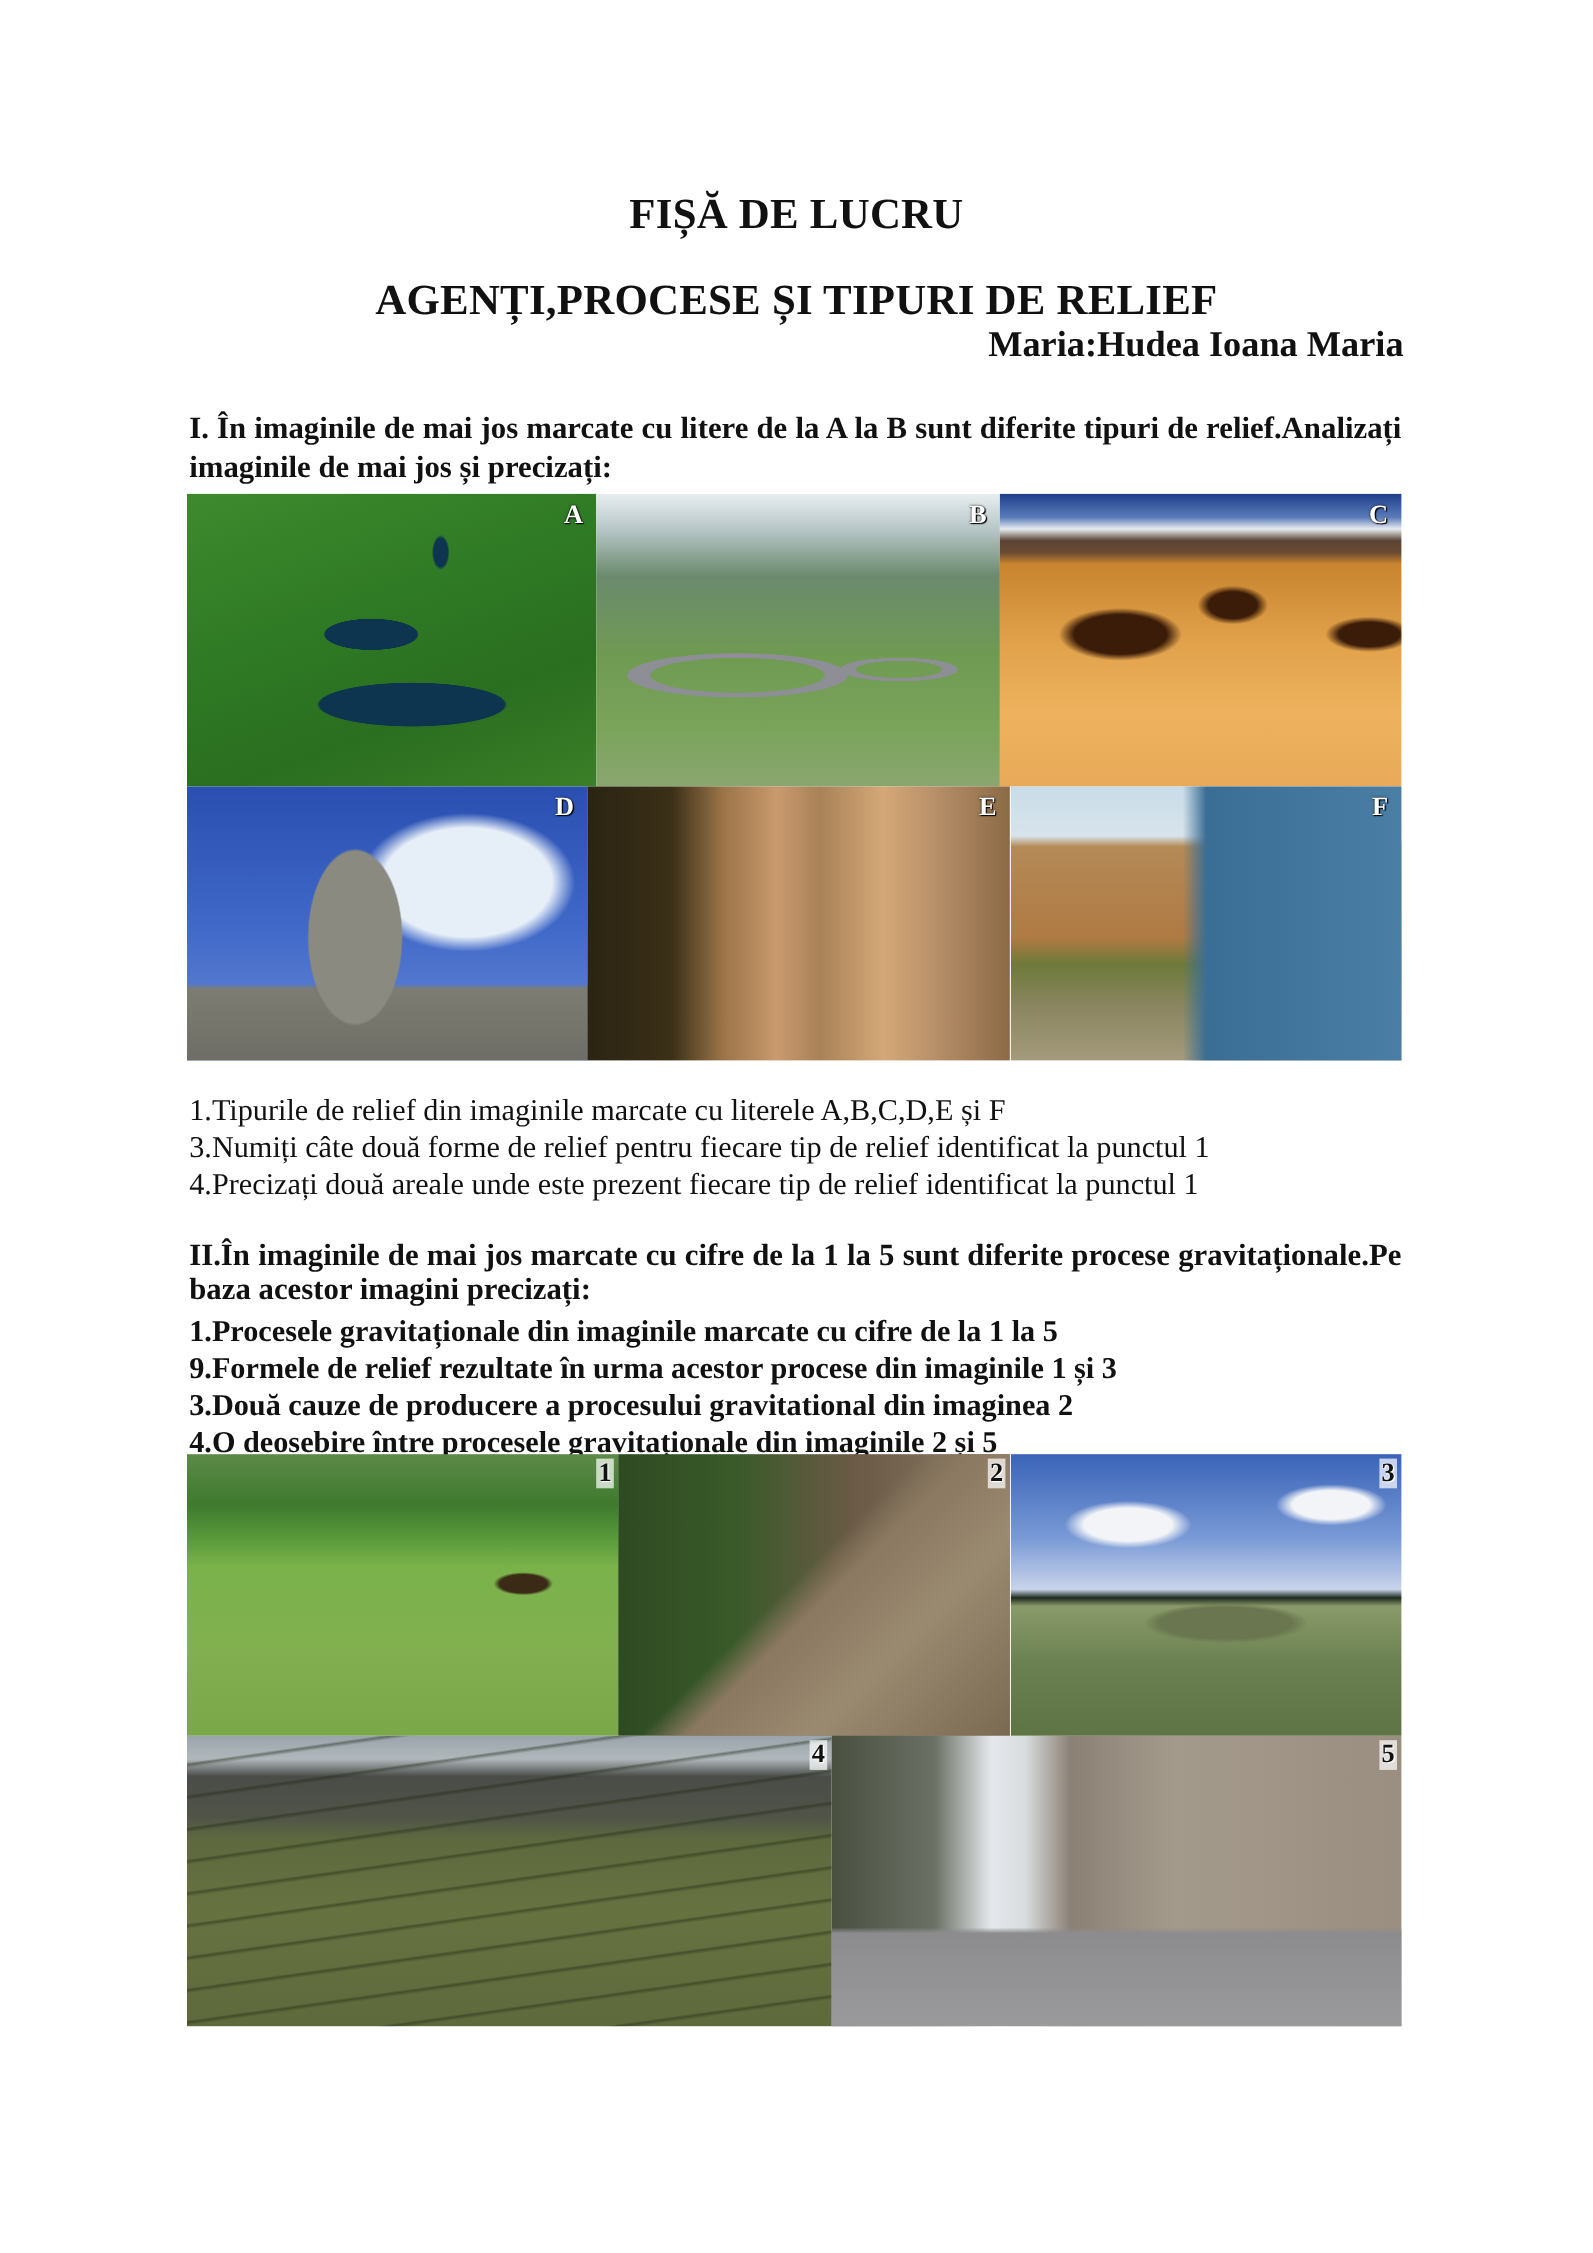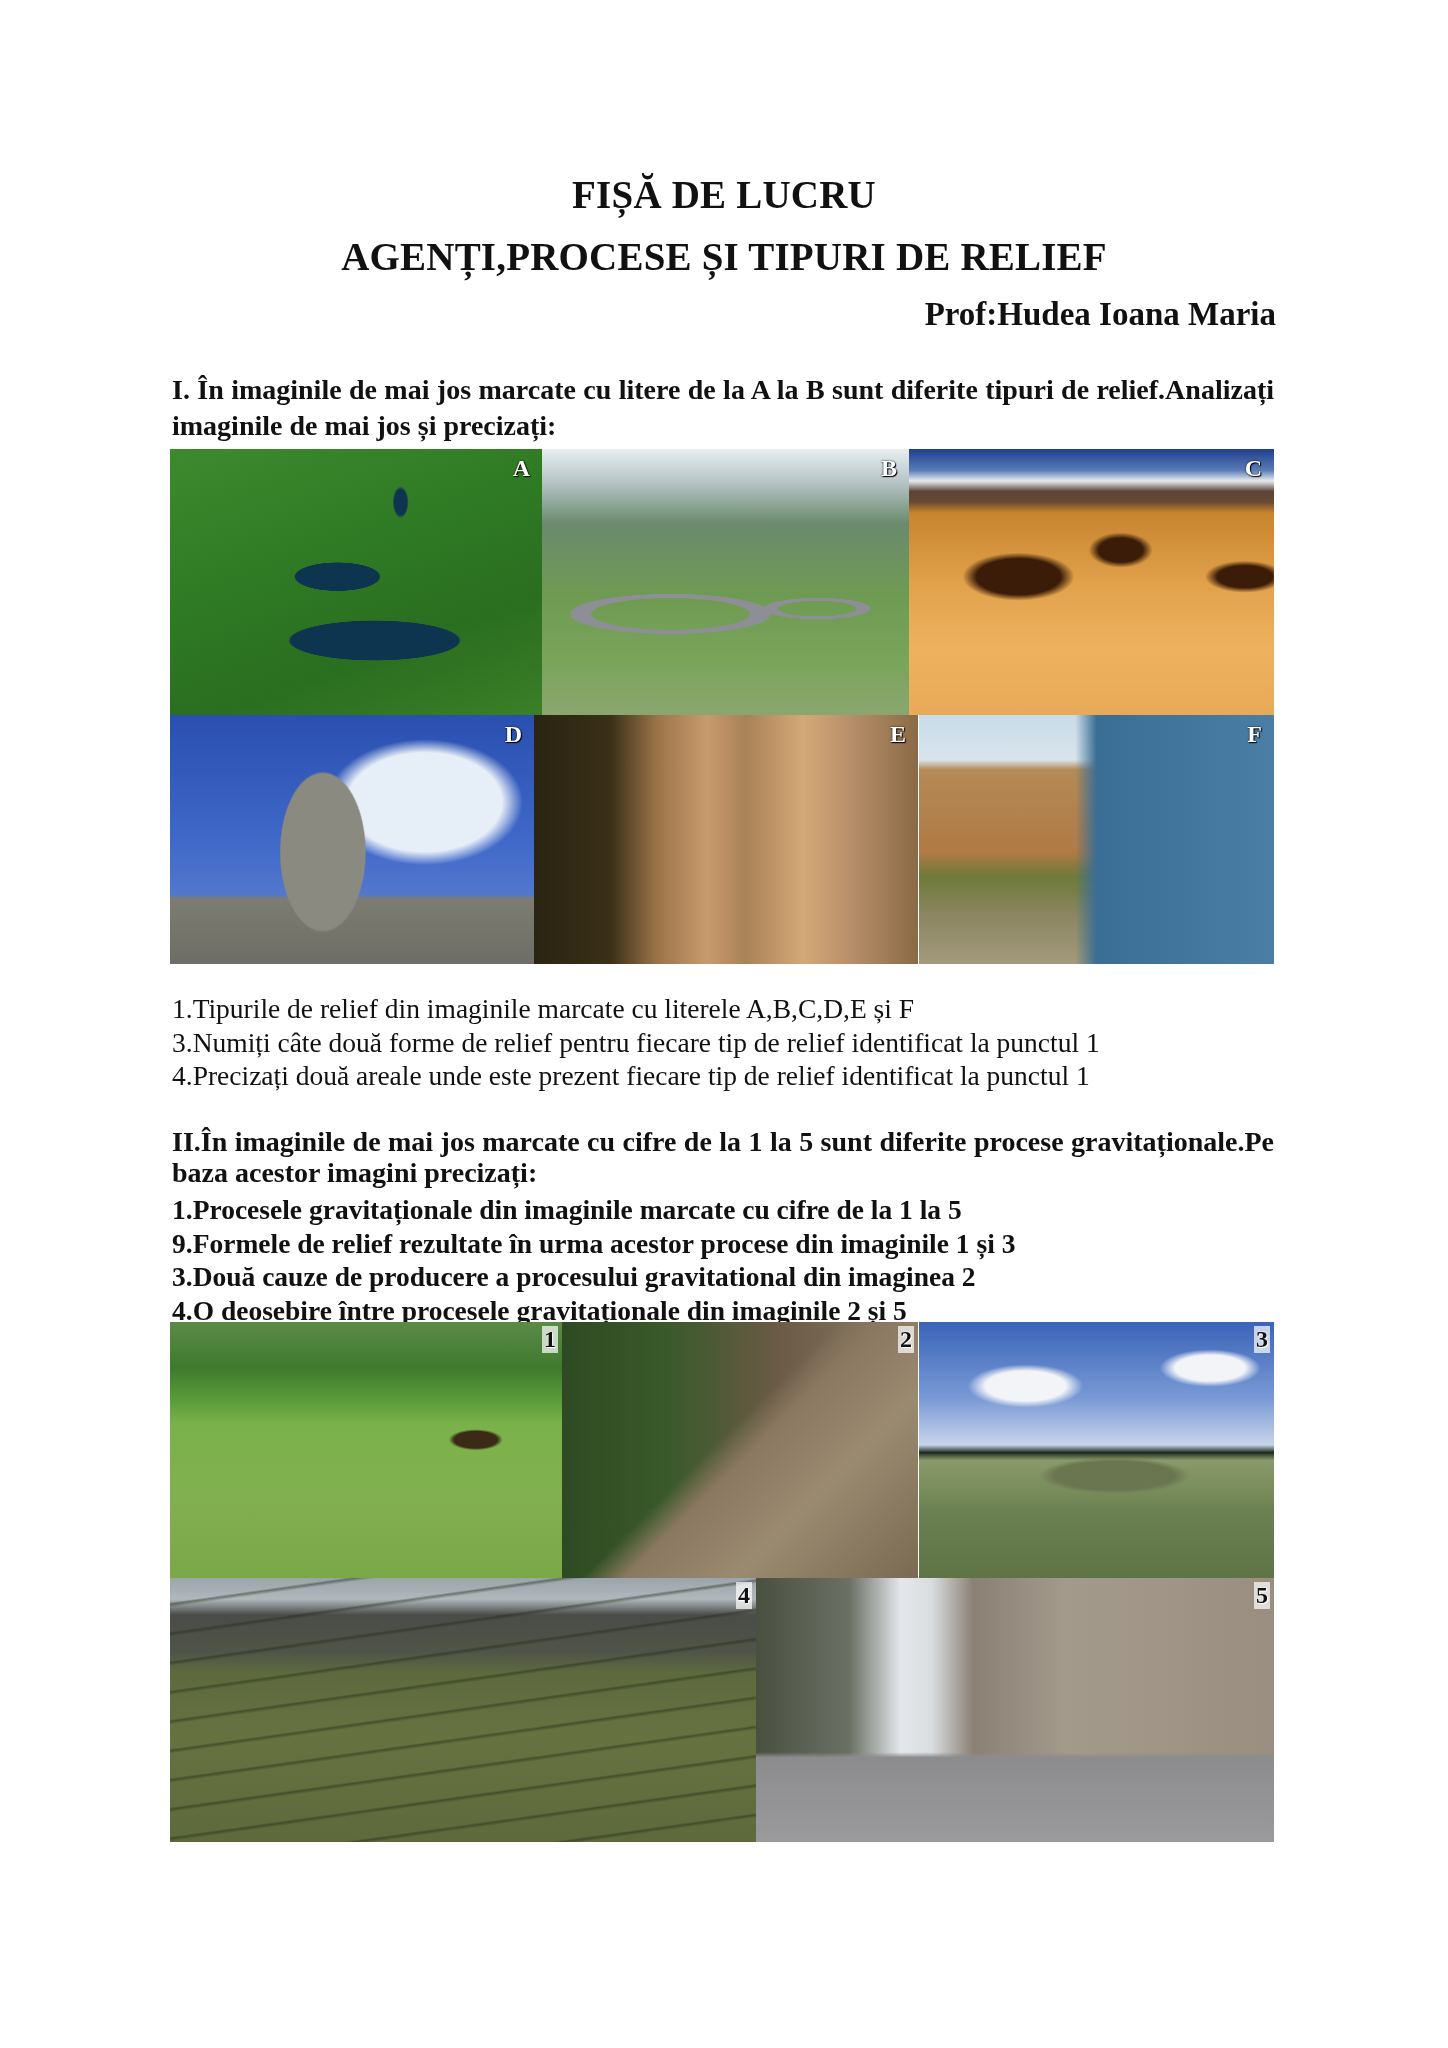--- a/index.html
+++ b/index.html
@@ -1,21 +1,21 @@
 <!DOCTYPE html>
 <html><head>
   <meta charset="utf-8">
   <style>
     html, body { margin: 0; padding: 0; background: #ffffff; }
     body { width: 1448px; height: 2048px; position: relative; overflow: hidden;
            font-family: "Liberation Serif", "DejaVu Serif", serif; color: #111; }
     .abs { position: absolute; }
     .title { left: 0; width: 1448px; text-align: center; font-weight: bold; font-size: 39px; letter-spacing: 0.2px; }
     .title1 { top: 172px; }
-    .title2 { top: 234px; font-family: Liberation Serif, serif; }
+    .title2 { top: 250px; font-family: Liberation Serif, serif; }
     .author { right: 172px; top: 296px; font-weight: bold; font-size: 33px; }
     .para { left: 172px; width: 1102px; font-size: 28px; line-height: 36px; text-align: justify; text-align-last: left; margin-top: 16px; }
     .bold { font-weight: bold; }
     .q1 { top: 356px; }
     .list { left: 172px; width: 1110px; font-size: 27.5px; line-height: 33.6px; }
     .list1 { top: 992px; }
     .q2 { left: 172px; width: 1102px; top: 1126px; font-size: 28px; line-height: 31px; font-weight: bold; text-align: justify; text-align-last: left; }
     .list2 { top: 1193px; font-weight: bold; }
     .line { display: block; white-space: nowrap; }
     .photo { position: absolute; overflow: hidden; }
@@ -23,21 +23,21 @@
              text-shadow: 0 0 2px #000, 1px 1px 1px #000; }
     .label.dark { color: #111; text-shadow: 0 0 2px #fff, 1px 1px 1px #fff; background: rgba(255,255,255,0.7); padding: 0 2px; top: 4px; right: 4px; }
   </style>
 </head>
 <body>
 
 <div>
 
   <div class="abs title title1">FIȘĂ DE LUCRU</div>
   <div class="abs title title2">AGENȚI,PROCESE ȘI TIPURI DE RELIEF</div>
-  <div class="abs author">Prof:Hudea Ioana Maria</div>
+  <div class="abs author">Maria:Hudea Ioana Maria</div>
 
   <div class="abs para bold q1">I. În imaginile de mai jos marcate cu litere de la A la B sunt diferite tipuri de relief.Analizați imaginile de mai jos și precizați:</div>
 
   <div>
 
     <div class="photo" style="left:170px;top:449px;width:372px;height:266px;
          background:
            radial-gradient(ellipse 60px 20px at 45% 48%, #0e3550 0 70%, transparent 72%),
            radial-gradient(ellipse 120px 28px at 55% 72%, #0e3550 0 70%, transparent 72%),
            radial-gradient(ellipse 80px 160px at 62% 20%, #0e3550 0 8%, transparent 10%),

